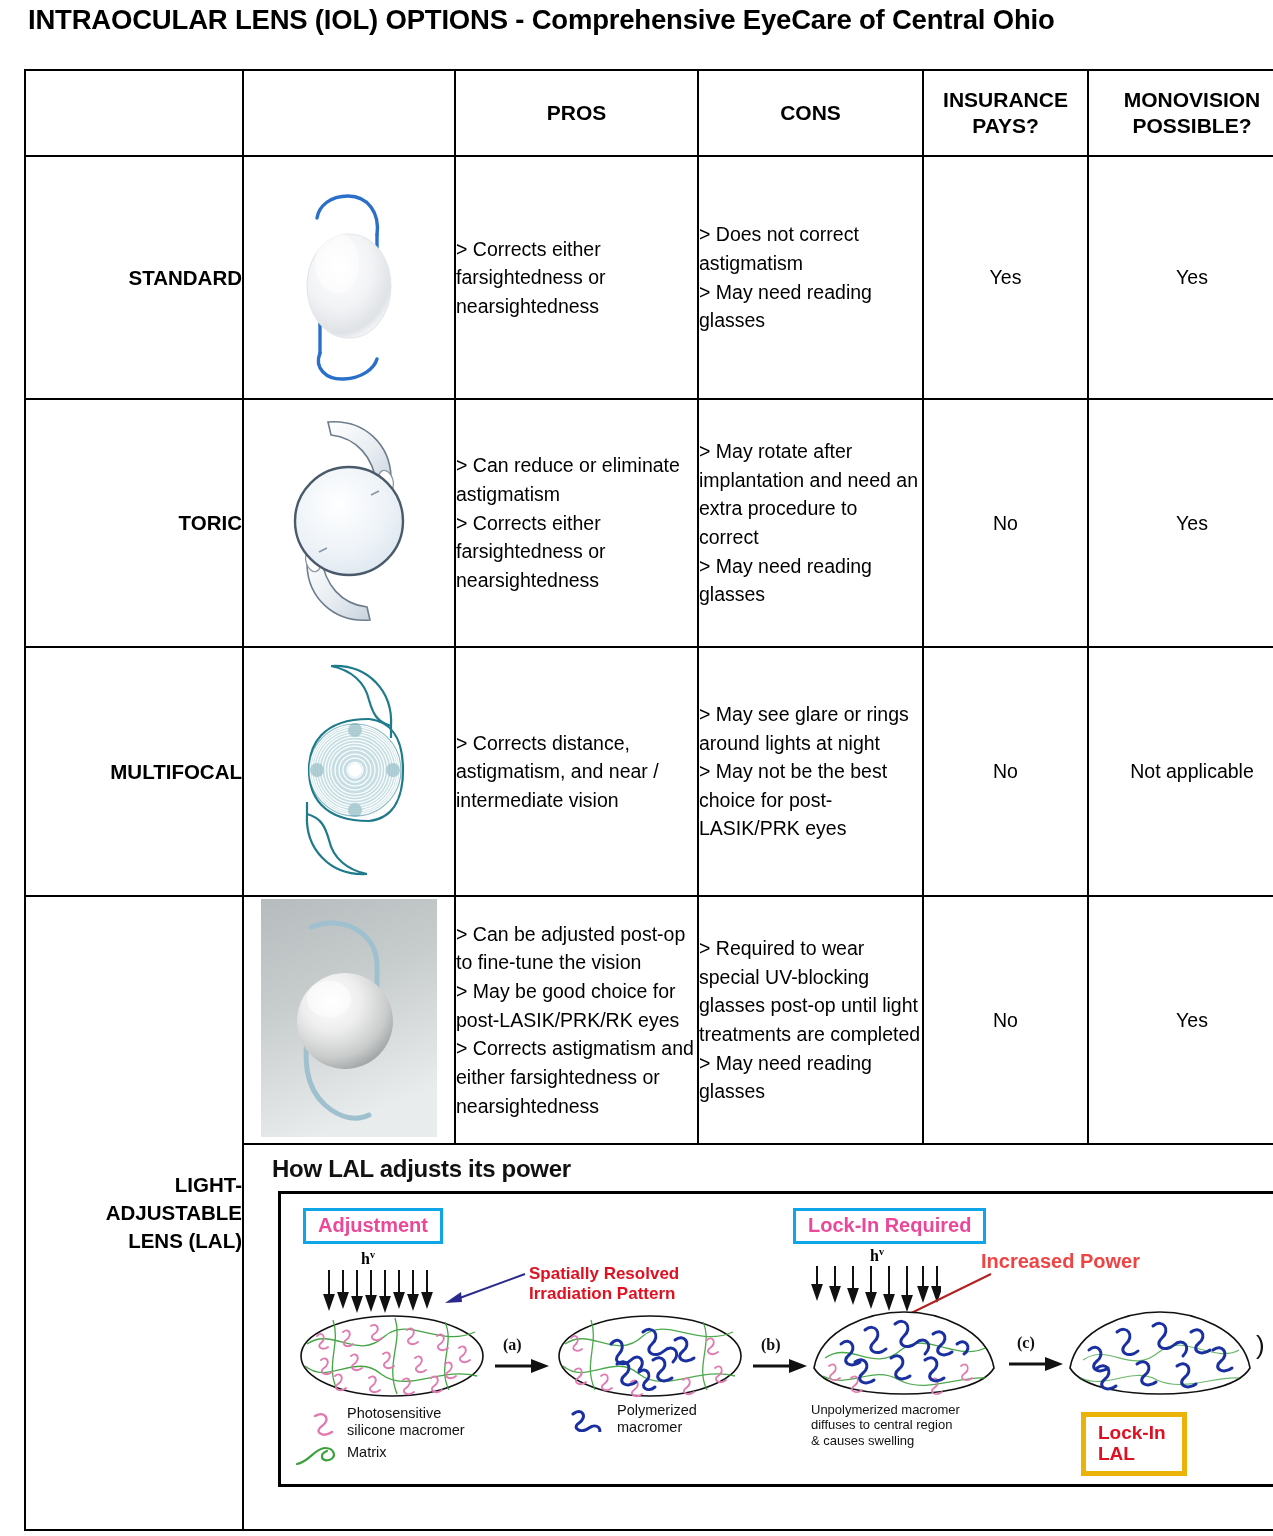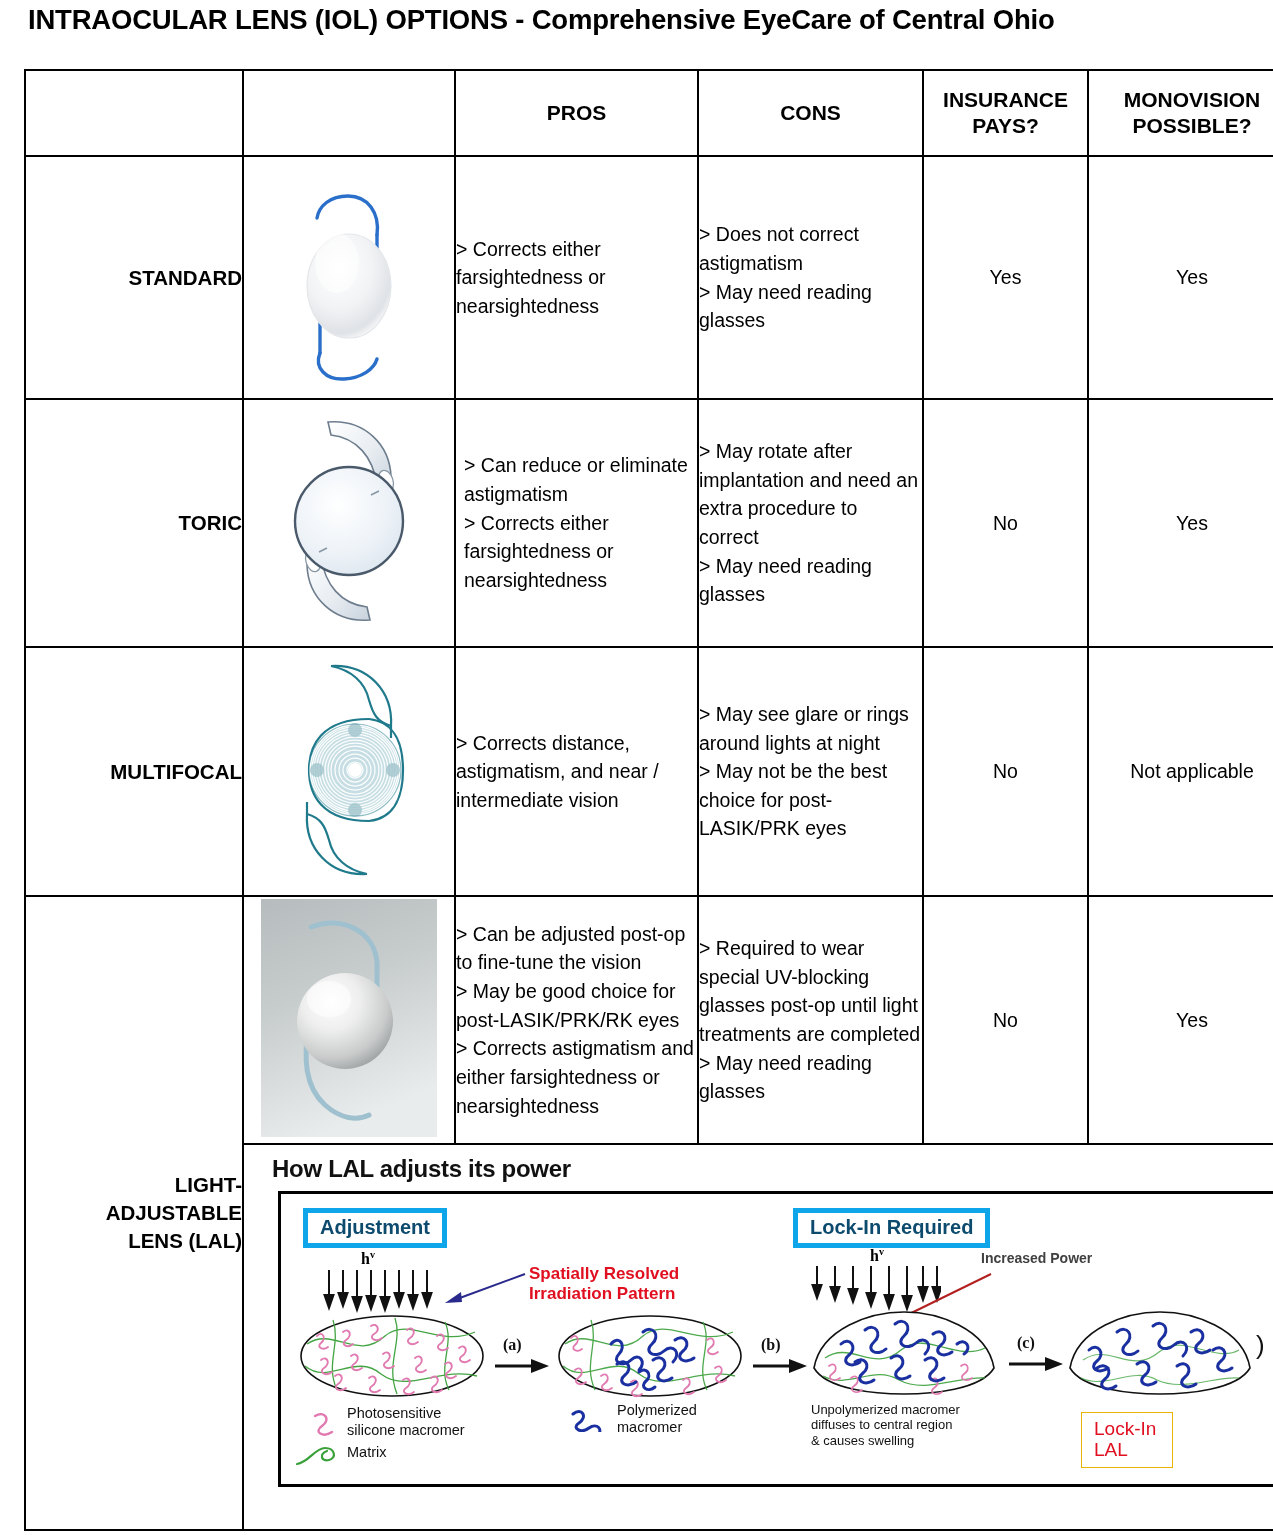--- a/index.html
+++ b/index.html
@@ -63,49 +63,49 @@
     margin:2px 0 8px 14px;color:#111;
   }
   .lal-frame{
     border:3px solid #000;background:#fff;
     margin:0 4px 2px 20px;
     position:relative;height:290px;
   }
   .lal-inner{position:absolute;inset:0;}
 
   .tagbox{
-    position:absolute;border:5px solid #0ea5e9;background:#fff;
-    color:#0c4a6e;font-weight:bold;font-size:20px;
+    position:absolute;border:3px solid #0ea5e9;background:#fff;
+    color:#ec4899;font-weight:bold;font-size:20px;
     padding:3px 12px 4px 12px;white-space:nowrap;
   }
   .hv{position:absolute;font-size:16px;font-weight:bold;font-family:"Liberation Serif",serif;}
   .hv sup{font-size:10px;}
   .redlabel{
     position:absolute;color:#e01020;font-weight:bold;font-size:17px;
     line-height:1.15;white-space:nowrap;
   }
   .blacklabel{
-    position:absolute;color:#404040;font-weight:bold;font-size:14px;
+    position:absolute;color:#ef4444;font-weight:bold;font-size:20px;
     line-height:1.15;white-space:nowrap;
   }
   .steplabel{
     position:absolute;font-size:16px;font-weight:bold;color:#111;
     font-family:"Liberation Serif",serif;
   }
   .legtext{
     position:absolute;font-size:14.5px;line-height:1.18;color:#111;
     white-space:pre-line;
   }
   .captext{
     position:absolute;font-size:13px;line-height:1.18;color:#111;
     white-space:pre-line;
   }
   .lockinlal{
-    position:absolute;border:1px solid #eab308;background:#fff;
-    color:#e01020;font-weight:normal;font-size:19px;line-height:1.12;
+    position:absolute;border:5px solid #eab308;background:#fff;
+    color:#e01020;font-weight:bold;font-size:19px;line-height:1.12;
     padding:5px 16px 6px 12px;white-space:pre-line;
   }
   .paren{position:absolute;font-size:26px;color:#111;}
 </style>
 </head>
 <body>
 
 <div class="page">
 
   <div class="title">INTRAOCULAR LENS (IOL) OPTIONS - Comprehensive EyeCare of Central Ohio</div>
@@ -185,21 +185,21 @@
             <path d="M55 17 C 92 14 117 40 118 72 L118 86 L104 80 C 100 52 84 33 58 30 Z" fill="url(#hap2)" stroke="#6d7d8d" stroke-width="1.6"></path>
             <path d="M97 215 C 60 218 35 192 34 160 L34 146 L48 152 C 52 180 68 199 94 202 Z" fill="url(#hap2)" stroke="#6d7d8d" stroke-width="1.6"></path>
             <ellipse cx="113" cy="76" rx="7" ry="11" fill="#ffffff" stroke="#8a98a6" stroke-width="1.3" transform="rotate(-18 113 76)"></ellipse>
             <ellipse cx="40" cy="156" rx="7" ry="11" fill="#ffffff" stroke="#8a98a6" stroke-width="1.3" transform="rotate(-18 40 156)"></ellipse>
             <circle cx="76" cy="116" r="54" fill="url(#lg2)" stroke="#4a5a6a" stroke-width="2.4"></circle>
             <line x1="98" y1="90" x2="106" y2="86" stroke="#8a98a6" stroke-width="1.6"></line>
             <line x1="54" y1="143" x2="46" y2="147" stroke="#8a98a6" stroke-width="1.6"></line>
           </svg>
         </span>
       </td>
-      <td class="celltext" style="white-space:pre-line;padding-left:8px;">&gt; Can reduce or eliminate astigmatism
+      <td class="celltext" style="white-space:pre-line;">&gt; Can reduce or eliminate astigmatism
 &gt; Corrects either farsightedness or nearsightedness</td>
       <td class="celltext" style="white-space:pre-line;">&gt; May rotate after implantation and need an extra procedure to correct
 &gt; May need reading glasses</td>
       <td class="yn">No</td>
       <td class="yn">Yes</td>
     </tr>
 
     <tr style="height:249px;">
       <td class="rowlabel">MULTIFOCAL</td>
       <td class="imgcell">

